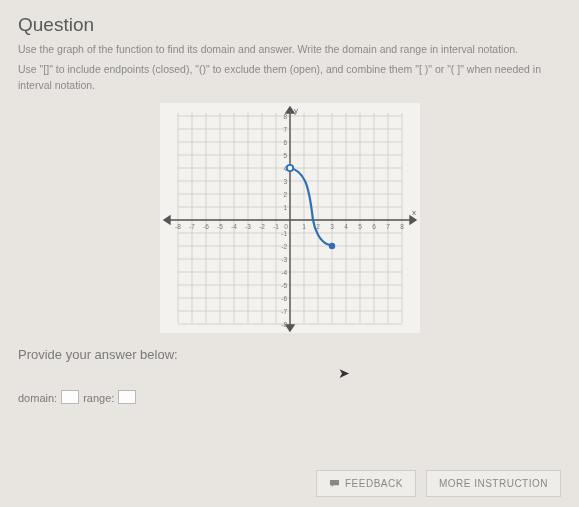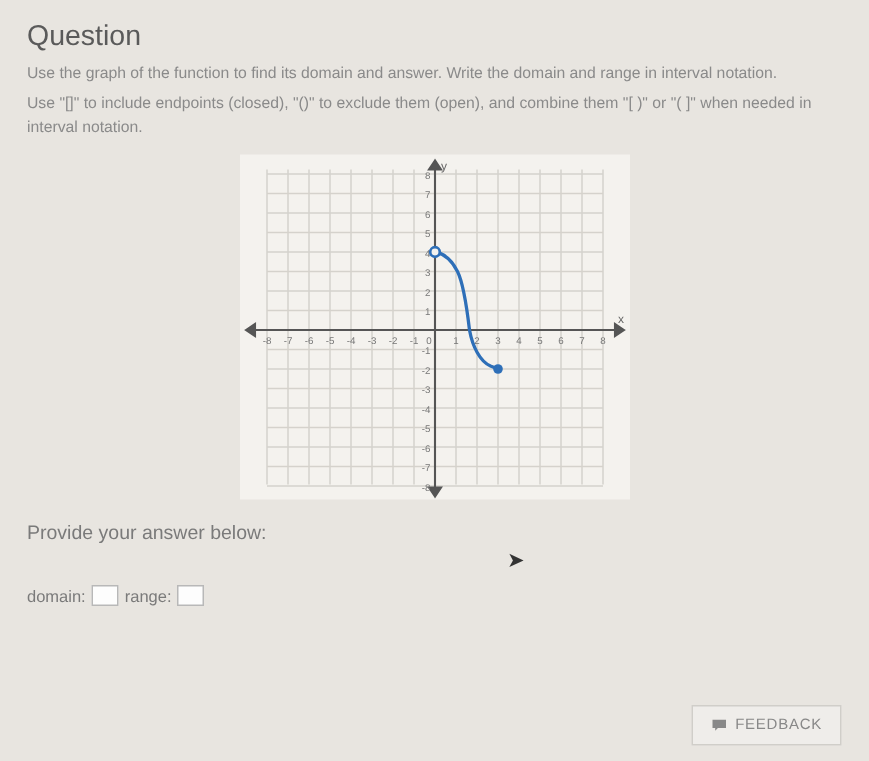--- a/index.html
+++ b/index.html
@@ -206,15 +206,18 @@
   <input class="ans-box" value="" style="">
 </div>
 
 <div class="footer">
   <button class="btn">
     <svg class="fb-icon" viewBox="0 0 12 10">
       <path d="M1 1h10v6H5l-2 2V7H1z" fill="#888"></path>
     </svg>
     <span>FEEDBACK</span>
   </button>
+  <button class="btn">
+    <span>MORE INSTRUCTION</span>
+  </button>
 </div>
 
 <div class="cursor">➤</div>
 
 </body></html>

